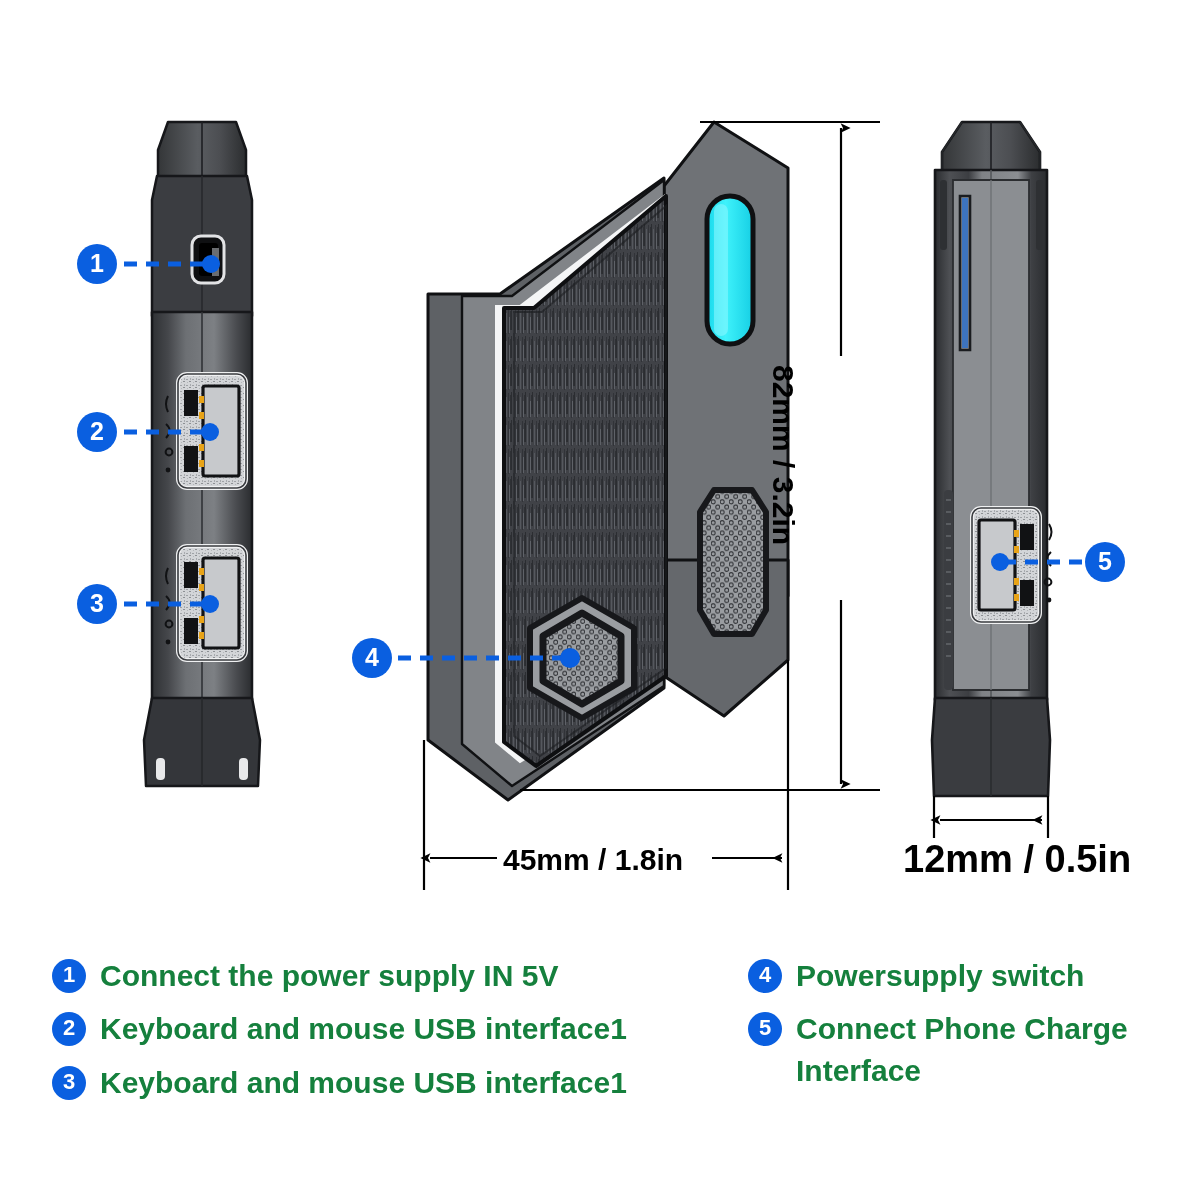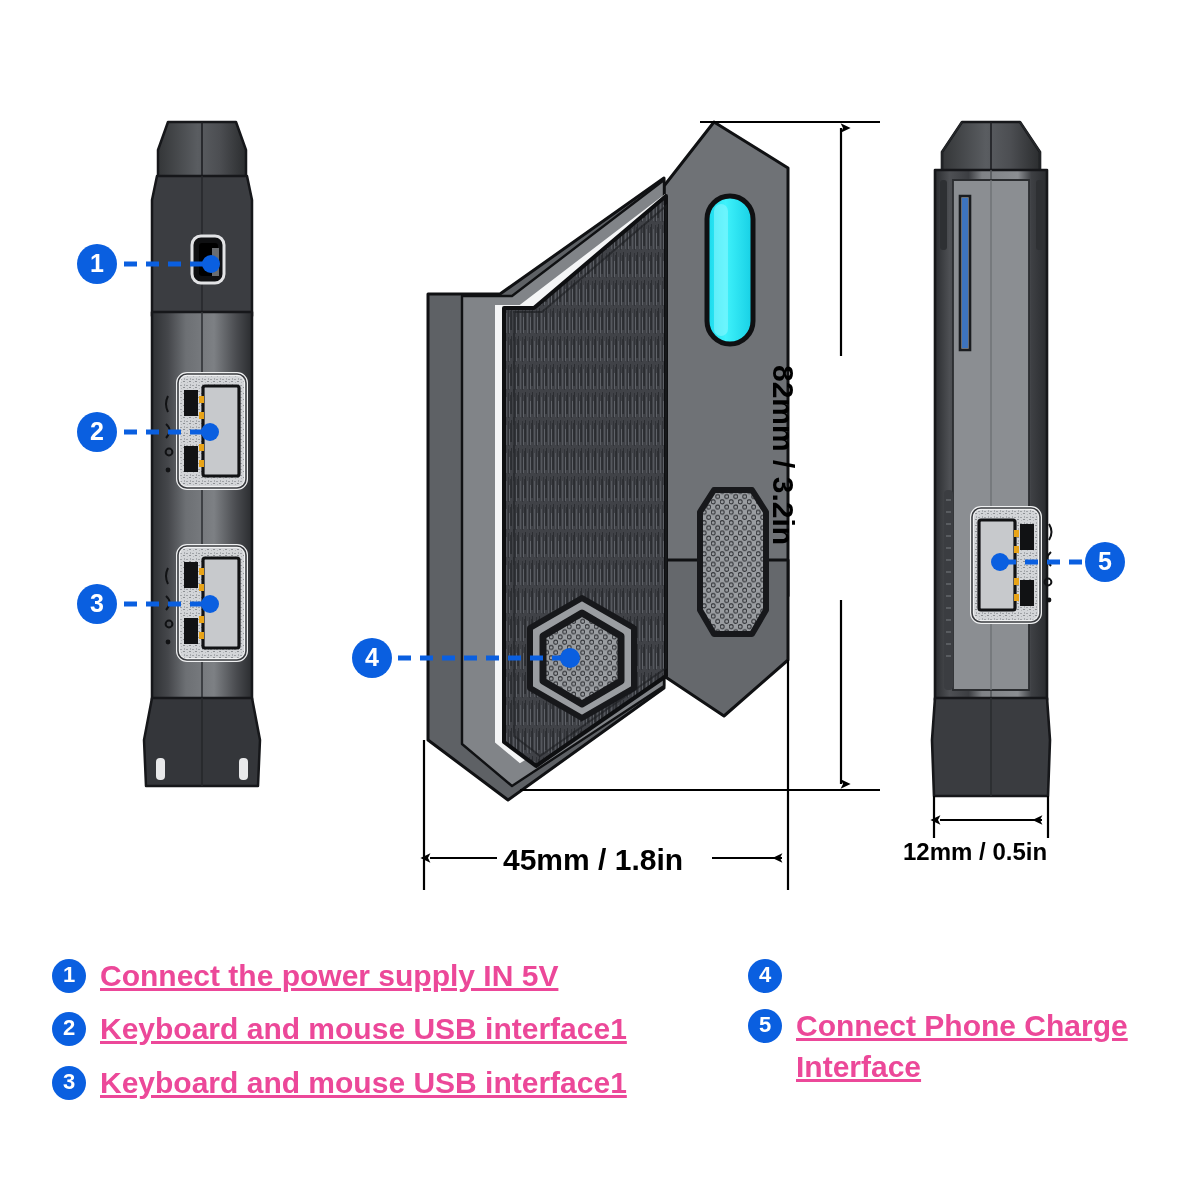--- a/index.html
+++ b/index.html
@@ -27,38 +27,37 @@
   .dim{
     position:absolute;color:#000000;font-weight:bold;
     font-family:"Liberation Sans","DejaVu Sans",sans-serif;
     white-space:nowrap;user-select:none;
   }
   #dim-height{
     font-size:30px;left:800px;top:365px;
     transform-origin:left top;transform:rotate(90deg);
   }
   #dim-width{font-size:30px;left:497px;top:843px;background:#ffffff;padding:0 6px;}
-  #dim-depth{font-size:24px;left:903px;top:838px;}
+  #dim-depth{font-size:38px;left:903px;top:838px;}
 
   
   #legend{position:absolute;left:0;top:955px;width:1200px;height:200px;}
   .legend-col{position:absolute;top:0;}
   #legend-col-left{left:52px;width:700px;}
   #legend-col-right{left:748px;width:440px;}
   .legend-item{position:relative;display:flex;align-items:flex-start;margin-bottom:12px;}
   .legend-badge{
     flex:0 0 auto;width:34px;height:34px;border-radius:50%;
     background:#0a5fe0;color:#fff;display:flex;align-items:center;justify-content:center;
     font-size:22px;font-weight:bold;line-height:1;margin-top:4px;
   }
   .legend-badge span{transform:translateY(-1px);}
   .legend-text{
-    margin-left:14px;color:#ec4899;font-size:30px;font-weight:bold;line-height:1.38;
+    margin-left:14px;color:#15803d;font-size:30px;font-weight:bold;line-height:1.38;
     font-family:"Liberation Sans","DejaVu Sans",sans-serif;
-    text-decoration:underline;
   }
 </style>
 </head>
 <body>
 
 <div id="stage">
 
   <svg class="layer" viewBox="0 0 1200 1200">
     <defs>
 
@@ -355,20 +354,21 @@
           </div>
         <div class="legend-text">Keyboard and mouse USB interface1</div>
       </div>
     </div>
 
     <div class="legend-col" id="legend-col-right">
       <div class="legend-item">
         <div class="legend-badge">
             <span>4</span>
           </div>
+        <div class="legend-text">Powersupply switch</div>
       </div>
       <div class="legend-item">
         <div class="legend-badge">
             <span>5</span>
           </div>
         <div class="legend-text">Connect Phone Charge Interface</div>
       </div>
     </div>
 
   </div>

